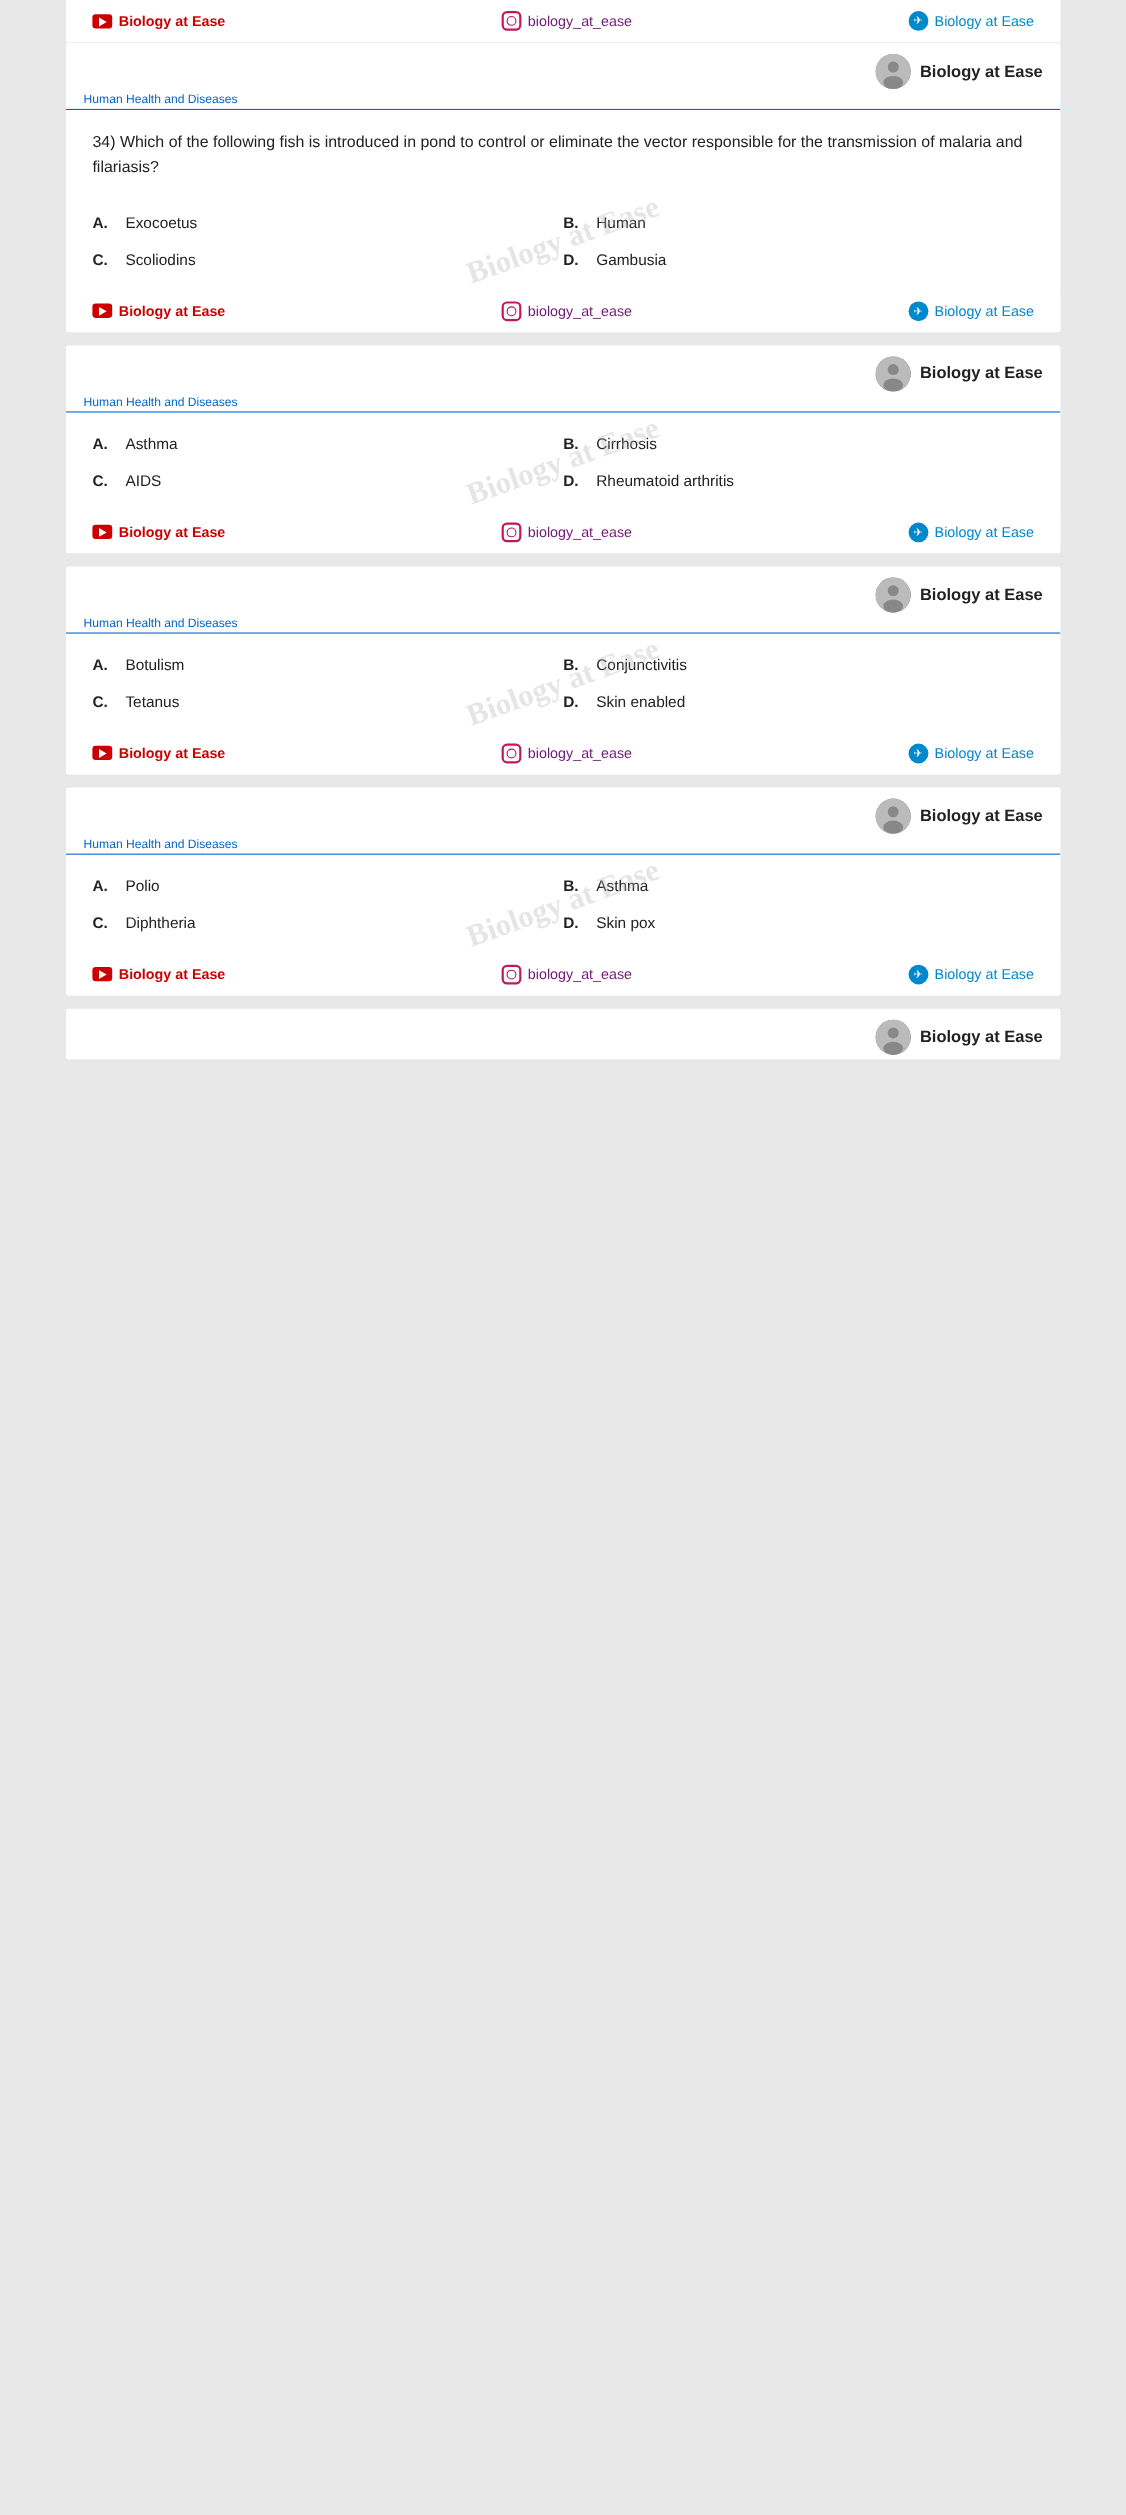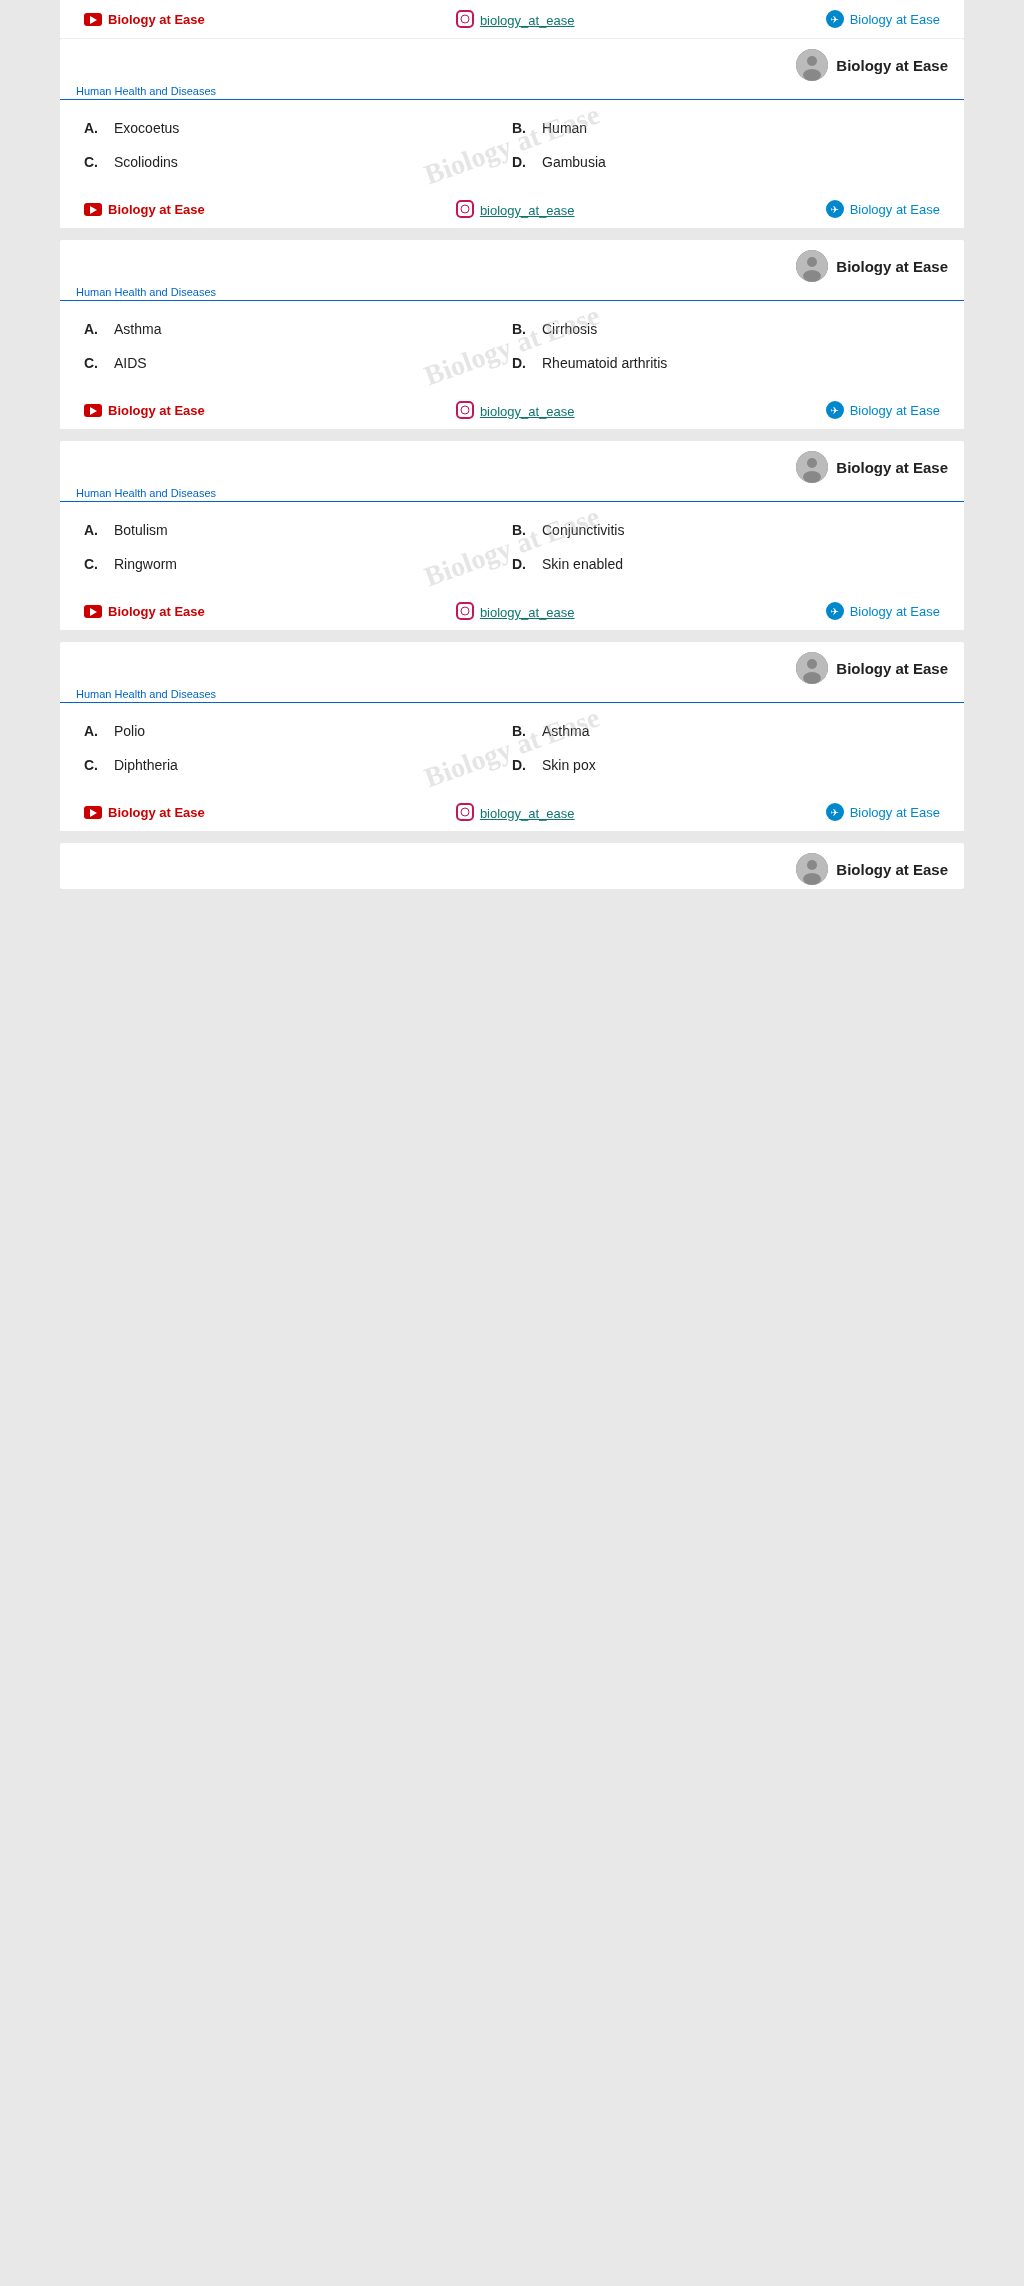--- a/index.html
+++ b/index.html
@@ -45,25 +45,24 @@
       position: absolute;
       left: 6px;
       top: 3px;
       border-top: 4px solid transparent;
       border-bottom: 4px solid transparent;
       border-left: 7px solid #fff;
     }
 
     .footer-insta {
       display: flex;
-      align-items: flex-end;
+      align-items: center;
       gap: 6px;
       font-size: 13px;
-      color: #0f766e;
-      text-decoration: underline;
+      color: #701a75;
     }
     .footer-insta .insta-icon {
       width: 18px;
       height: 18px;
       border: 2px solid #c2185b;
       border-radius: 5px;
       display: inline-block;
       position: relative;
     }
     .footer-insta .insta-icon::after {
@@ -211,20 +210,21 @@
       <svg viewBox="0 0 32 32" xmlns="http://www.w3.org/2000/svg">
         <circle cx="16" cy="16" r="16" fill="#bbb"></circle>
         <circle cx="16" cy="12" r="5" fill="#888"></circle>
         <ellipse cx="16" cy="26" rx="9" ry="6" fill="#888"></ellipse>
       </svg>
     </div>
     <span class="brand-name">Biology at Ease</span>
   </div>
       <div class="section-label">Human Health and Diseases</div>
       <div class="question-block">
+        <div class="question-text"><span class="question-number">34)</span>  Which of the following fish is introduced in pond to control or eliminate the vector responsible for the transmission of malaria and filariasis?</div>
         <div class="options-grid">
           <div class="watermark">Biology at Ease</div>
           <div class="option">
             <span class="option-letter">A.</span>
             <span>Exocoetus</span>
           </div>
           <div class="option">
             <span class="option-letter">B.</span>
             <span>Human</span>
           </div>
@@ -319,21 +319,21 @@
           <div class="option">
             <span class="option-letter">A.</span>
             <span>Botulism</span>
           </div>
           <div class="option">
             <span class="option-letter">B.</span>
             <span>Conjunctivitis</span>
           </div>
           <div class="option">
             <span class="option-letter">C.</span>
-            <span>Ringworm</span>
+            <span>Tetanus</span>
           </div>
           <div class="option">
             <span class="option-letter">D.</span>
             <span>Skin enabled</span>
           </div>
         </div>
       </div>
       <div class="footer-bar">
     <div class="footer-yt">
       <span class="yt-icon"></span>

